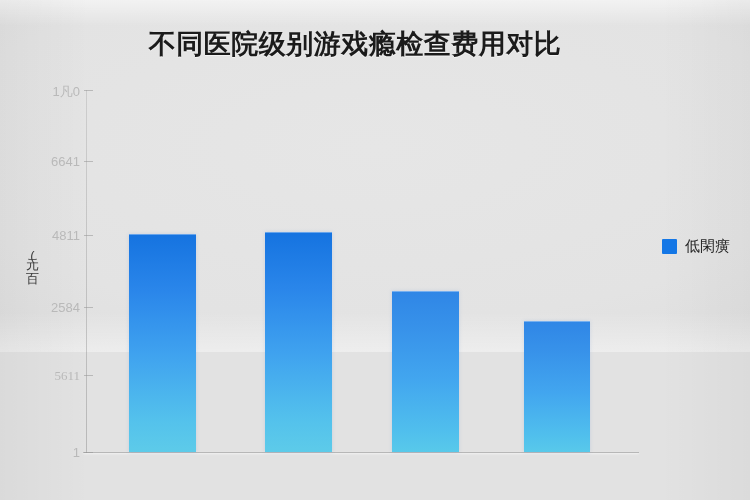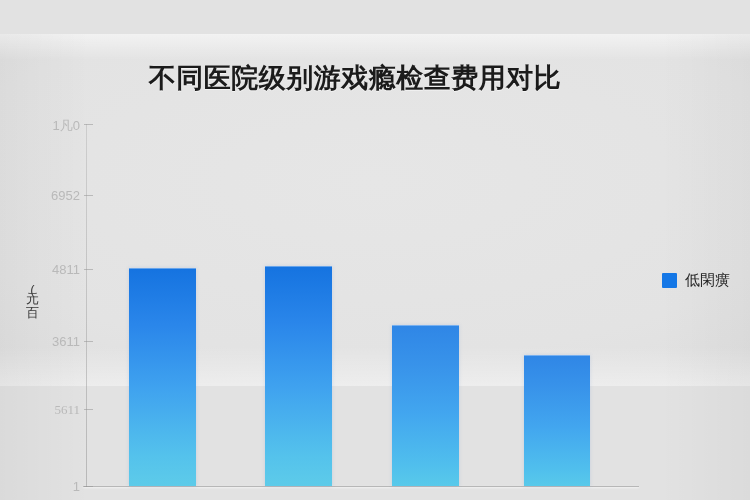--- a/index.html
+++ b/index.html
@@ -11,21 +11,20 @@
     font-family: "Liberation Sans", sans-serif;
     background: #e2e2e2;
   }
 
   #chart-root {
     position: relative;
     width: 750px;
     height: 352px;
     background:
       radial-gradient(130% 110% at 50% 42%, #e6e6e6 0%, #e3e3e3 45%, #dcdcdc 78%, #d6d6d6 100%);
-    margin-top: 34px;
   }
 
   
   #vignette-top {
     position: absolute; left: 0; top: 0; width: 750px; height: 26px;
     background: linear-gradient(to bottom, rgba(255,255,255,0.55), rgba(255,255,255,0));
     pointer-events: none;
   }
   #vignette-bottom {
     position: absolute; left: 0; bottom: 0; width: 750px; height: 40px;
@@ -169,27 +168,27 @@
 
   <div id="plot-area">
 
     <div id="y-axis-line"></div>
     <div id="x-axis-line"></div>
 
     <div class="y-tick" style="top:8px;"></div>
     <div class="y-tick-label" style="top:1px; left:-62px; width:56px;">1凡0</div>
 
     <div class="y-tick" style="top:79px;"></div>
-    <div class="y-tick-label" style="top:72px; left:-62px; width:56px;">6952</div>
+    <div class="y-tick-label" style="top:72px; left:-62px; width:56px;">6641</div>
 
     <div class="y-tick" style="top:153px;"></div>
     <div class="y-tick-label" style="top:146px; left:-62px; width:56px;">4811</div>
 
     <div class="y-tick" style="top:225px;"></div>
-    <div class="y-tick-label" style="top:218px; left:-62px; width:56px;">3611</div>
+    <div class="y-tick-label" style="top:218px; left:-62px; width:56px;">2584</div>
 
     <div class="y-tick" style="top:293px;"></div>
     <div class="y-tick-label" style="top:286px; left:-62px; width:56px;font-family:Liberation Serif, serif;">5611</div>
 
     <div class="y-tick" style="top:370px;"></div>
     <div class="y-tick-label" style="top:363px; left:-62px; width:56px;">1</div>
 
     <div class="bar" style="left:43px; width:67px; height:218px;"></div>
     <div class="bar" style="left:179px; width:67px; height:220px;"></div>
     <div class="bar short" style="left:306px; width:67px; height:161px;"></div>

